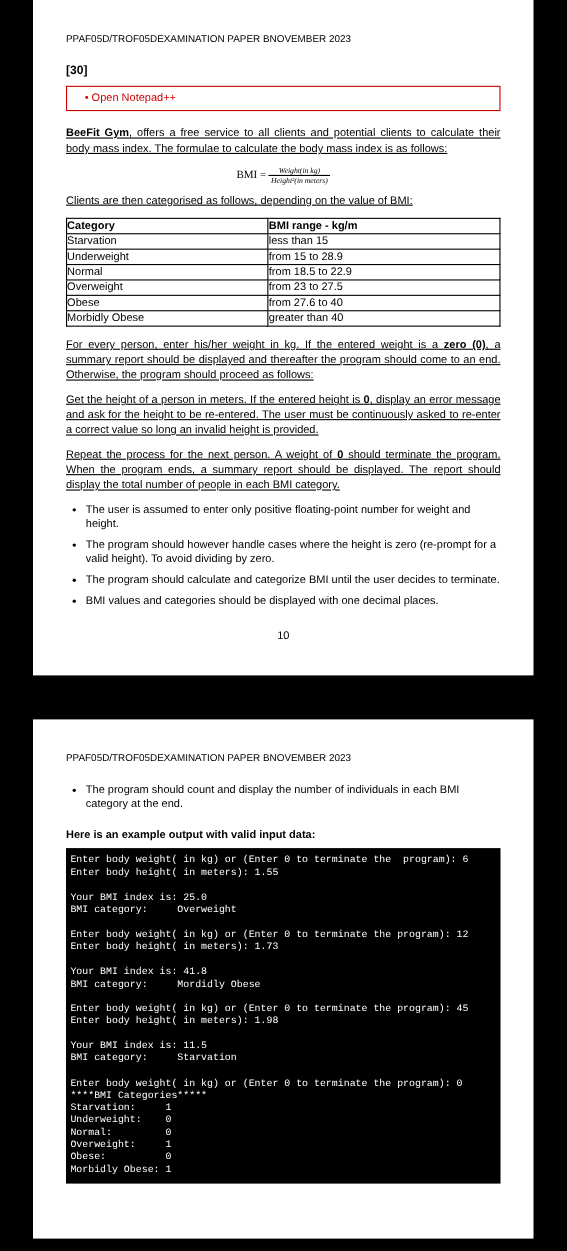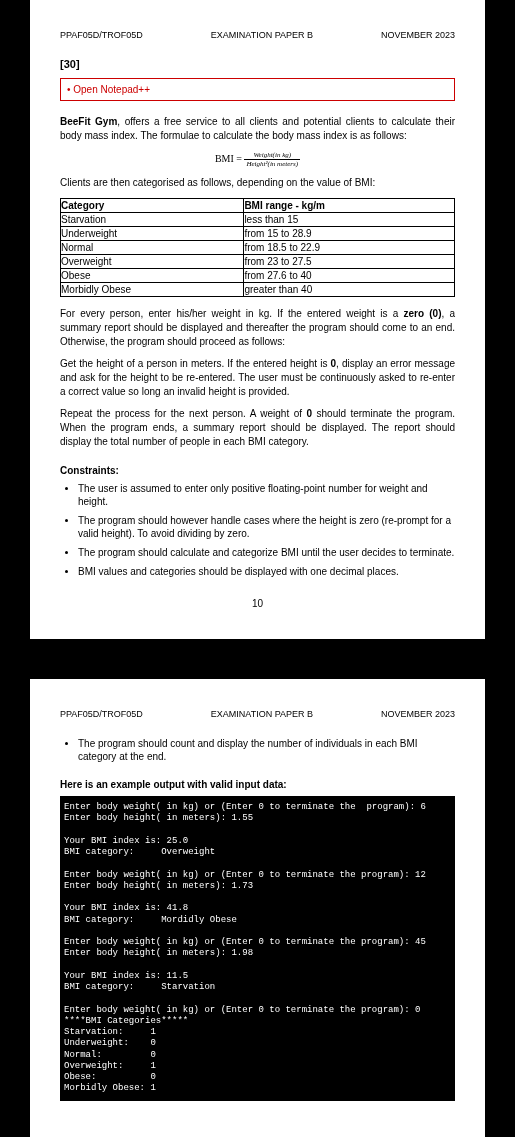--- a/index.html
+++ b/index.html
@@ -13,34 +13,34 @@
   .page {
     background: #fff;
     width: 455px;
     margin: 0 auto 40px auto;
     padding: 30px;
     box-sizing: border-box;
   }
   .page:first-of-type { margin-top: 0; }
   .header {
     display: flex;
-    justify-content: space-between;
+    justify-content: flex-start;
     font-size: 9px;
     margin-bottom: 18px;
   }
   .qtitle { display:flex; justify-content:space-between; font-weight:bold; font-size:11px; margin-bottom:8px;}
   .instr-box {
     border: 1px solid #c00;
     color: #c00;
-    padding: 4px 6px;
+    padding: 4px 16px;
     font-size: 10px;
     margin-bottom: 14px;
     line-height: 1.3;
   }
-  .body-text { font-size: 10px; text-align: justify; line-height:1.4; margin: 8px 0;}
+  .body-text { font-size: 10px; text-align: justify; line-height:1.4; margin: 8px 0; text-decoration: underline;}
   .formula { text-align:center; font-family: 'Times New Roman', serif; font-size:10px; margin:6px 0;}
   .frac { display:inline-block; vertical-align:middle; text-align:center; font-size:7px; font-style:italic;}
   .frac .num { display:block; border-bottom:1px solid #000; padding:0 2px;}
   .frac .den { display:block; padding:0 2px;}
   table.bmi { width:100%; border-collapse: collapse; margin:4px 0 10px 0;}
   table.bmi th, table.bmi td { border:1px solid #000; padding:1px 0; font-size:10px; text-align:left;}
   table.bmi th { font-weight:bold;}
   .section-h { font-weight:bold; font-size:10px; margin-top:16px; margin-bottom:6px;}
   ul.constraints { margin:2px 0 0 18px; padding:0; font-size:10px;}
   ul.constraints li { margin-bottom:6px; line-height:1.3;}
@@ -124,21 +124,20 @@
   <p class="body-text">
     <span>For every person, enter his/her weight in kg. If the entered weight is a </span><span class="bold">zero (0)</span><span>, a summary report should be displayed and thereafter the program should come to an end. Otherwise, the program should proceed as follows:</span>
   </p>
   <p class="body-text">
     <span>Get the height of a person in meters. If the entered height is </span><span class="bold">0</span><span>, display an error message and ask for the height to be re-entered. The user must be continuously asked to re-enter a correct value so long an invalid height is provided.</span>
   </p>
   <p class="body-text">
     <span>Repeat the process for the next person. A weight of </span><span class="bold">0</span><span> should terminate the program. When the program ends, a summary report should be displayed. The report should display the total number of people in each BMI category.</span>
   </p>
 
-  <div class="section-h">Constraints:</div>
   <ul class="constraints">
     <li>The user is assumed to enter only positive floating-point number for weight and height.</li>
     <li>The program should however handle cases where the height is zero (re-prompt for a valid height). To avoid dividing by zero.</li>
     <li>The program should calculate and categorize BMI until the user decides to terminate.</li>
     <li>BMI values and categories should be displayed with one decimal places.</li>
   </ul>
 
   <div class="page-num">10</div>
 </div>
 

